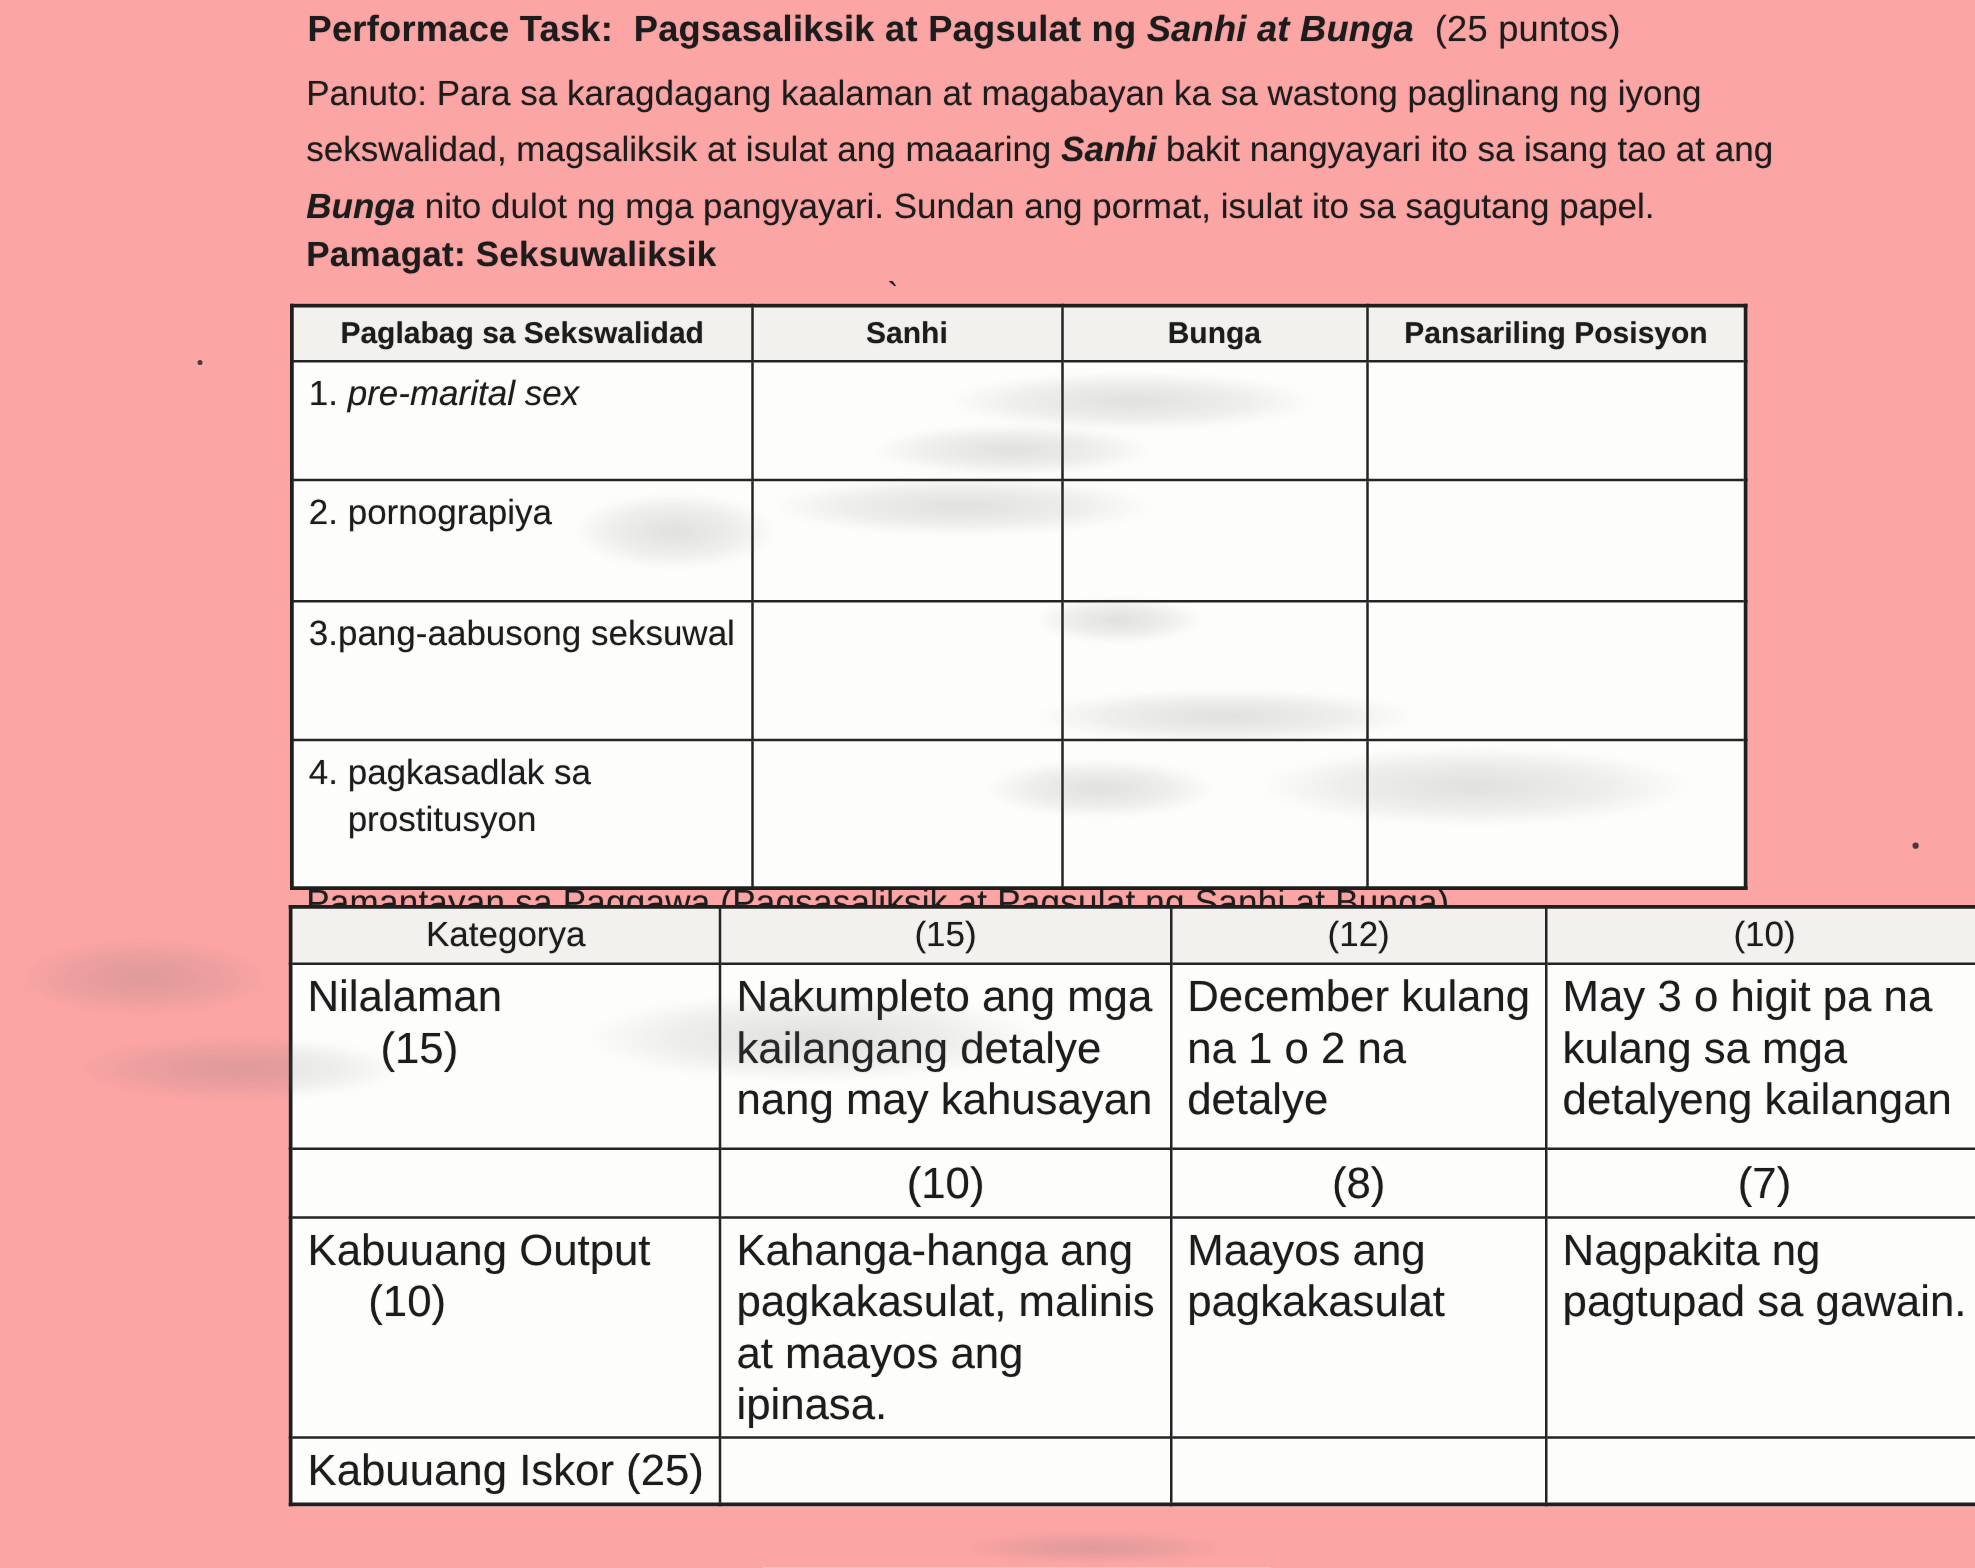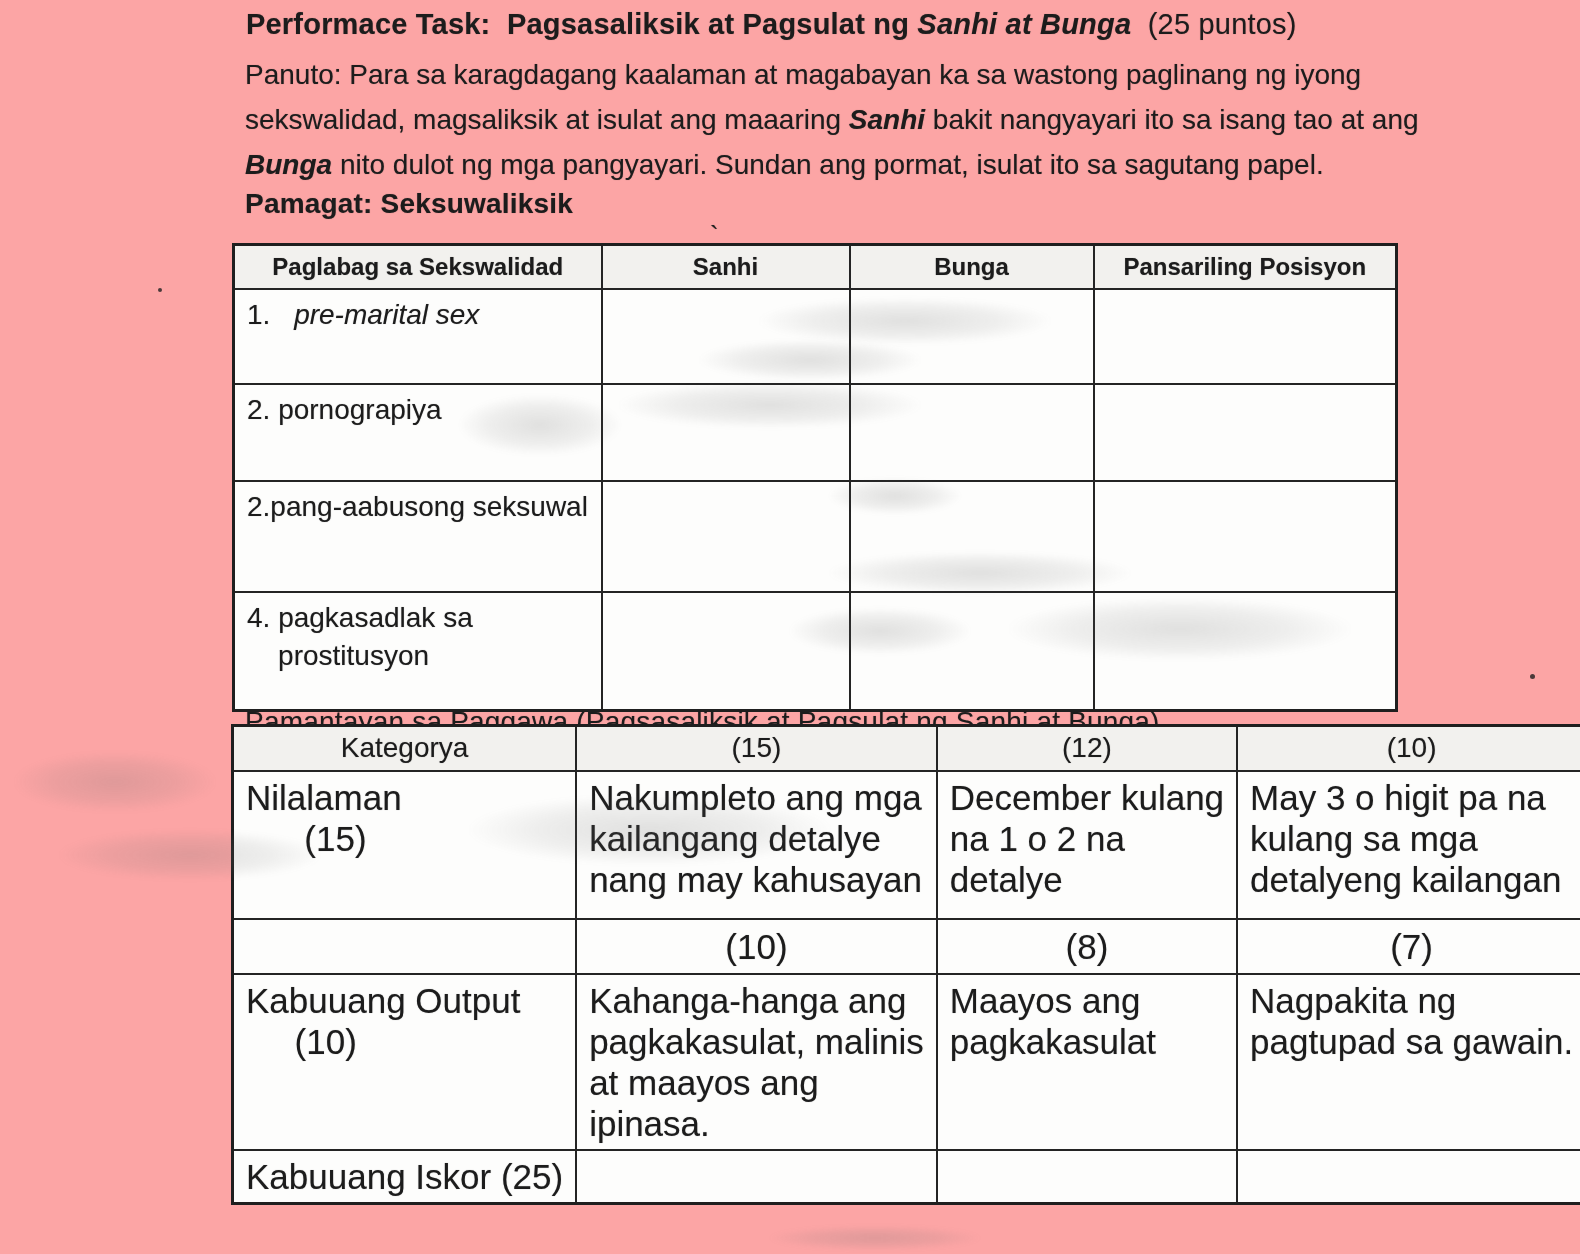--- a/index.html
+++ b/index.html
@@ -7,21 +7,21 @@
     position:relative; width:1580px; height:1254px; overflow:hidden;
     background:#fca5a5; color:#1c1c1c;
     font-family:"Liberation Sans", sans-serif;
   }
   .page *{box-sizing:border-box;}
   .ink{ text-shadow:0 0 1px rgba(28,28,28,.38); }
 
   
   .s-n{font-weight:400;font-style:normal;}
   .s-b{font-weight:700;}
-  .s-i{font-style:italic;margin-left:16px;}
+  .s-i{font-style:italic;}
   .s-bi{font-weight:700;font-style:italic;}
 
   .title{position:absolute;left:246px;top:8px;font-size:29px;white-space:pre;letter-spacing:.2px;}
   .instructions{position:absolute;left:245px;top:52px;font-size:28px;line-height:45px;white-space:pre;}
   .pamagat{position:absolute;left:245px;top:188px;font-size:28px;font-weight:700;letter-spacing:.2px;}
   .rubric-heading{position:absolute;left:245px;top:706px;font-size:28px;letter-spacing:.2px;}
 
   table{border-collapse:collapse;table-layout:fixed;background:#fdfdfc;}
   #t1{position:absolute;left:232px;top:243px;border:3px solid #1f1f1f;}
   #t2{position:absolute;left:231px;top:724px;border:3px solid #1f1f1f;}
@@ -84,21 +84,21 @@
           <td></td>
           <td></td>
         </tr>
         <tr>
           <td>2. pornograpiya</td>
           <td></td>
           <td></td>
           <td></td>
         </tr>
         <tr>
-          <td>2.pang-aabusong seksuwal</td>
+          <td>3.pang-aabusong seksuwal</td>
           <td></td>
           <td></td>
           <td></td>
         </tr>
         <tr>
           <td>4. pagkasadlak sa
     prostitusyon</td>
           <td></td>
           <td></td>
           <td></td>

